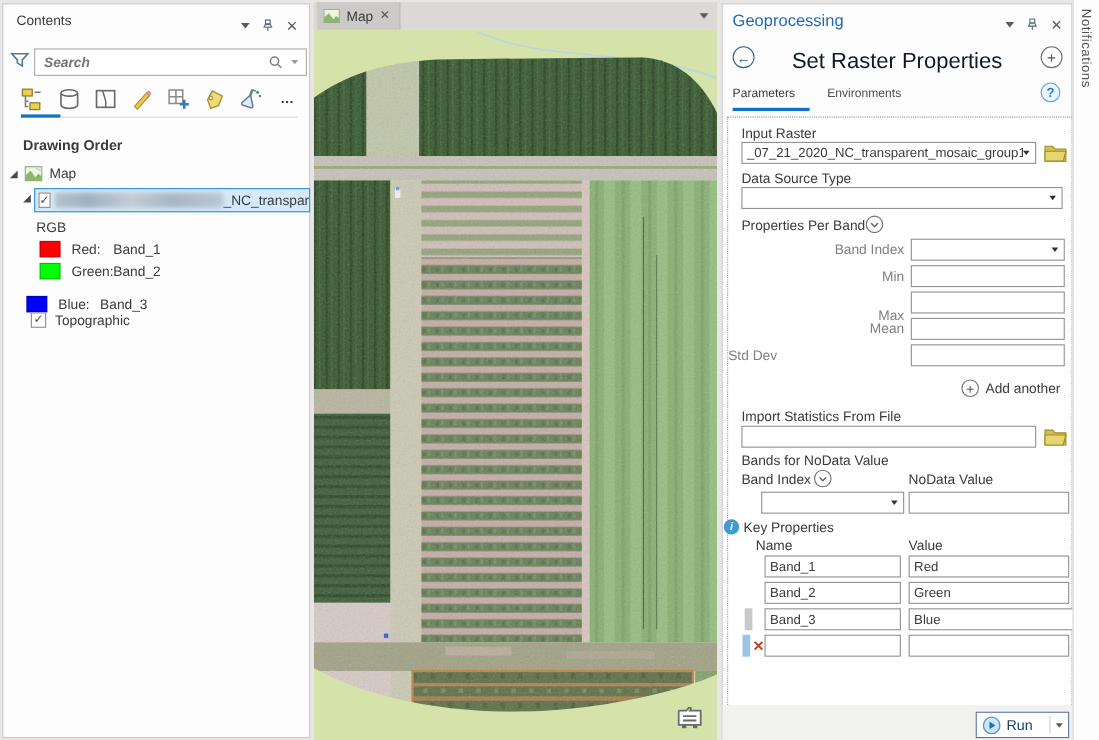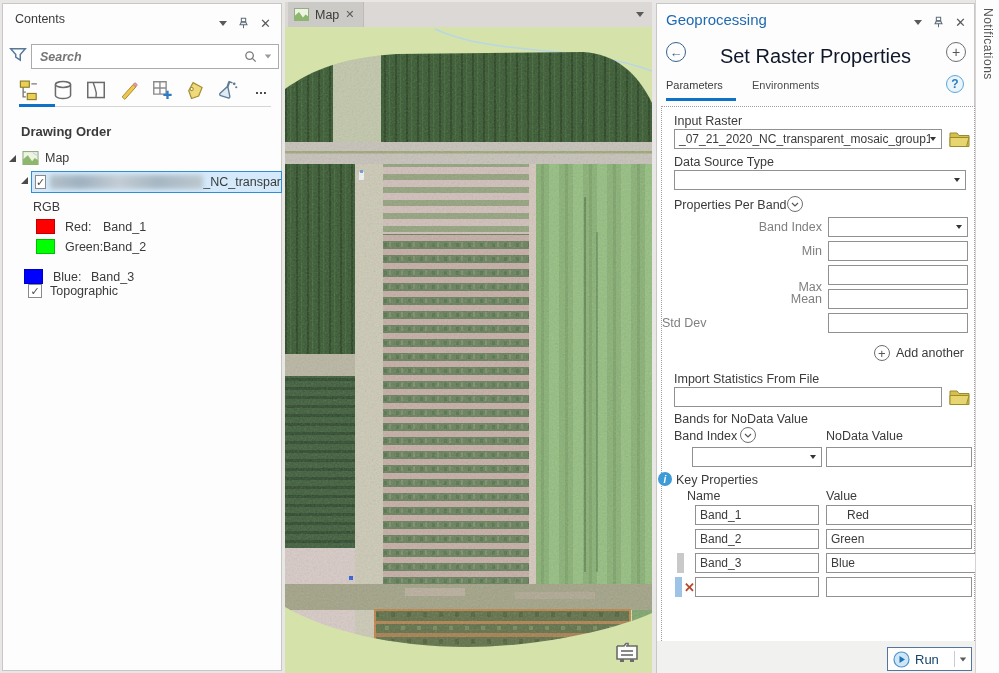--- a/index.html
+++ b/index.html
@@ -390,21 +390,21 @@
         <span class="ccaret"></span>
     </div>
     <div class="tinput" style="left:164px;top:340px;width:146px;"><input style=""></div>
 
     <span class="info-circle abs" style="left:-4px;top:365px;">i</span>
     <div class="field-label" style="left:14px;top:366px;">Key Properties</div>
     <div class="field-label" style="left:25px;top:382px;">Name</div>
     <div class="field-label" style="left:164px;top:382px;">Value</div>
 
     <div class="tinput" style="left:33px;top:398px;width:124px;"><input value="Band_1" style=""></div>
-    <div class="tinput" style="left:164px;top:398px;width:146px;padding-left:16px;"><input value="Red" style=""></div>
+    <div class="tinput" style="left:164px;top:398px;width:146px;"><input value="Red" style=""></div>
 
     <div class="tinput" style="left:33px;top:422px;width:124px;"><input value="Band_2" style=""></div>
     <div class="tinput" style="left:164px;top:422px;width:146px;"><input value="Green" style=""></div>
 
     <div class="rowbar" style="left:15px;top:446px;background:#c9c9c9;"></div>
     <div class="tinput" style="left:33px;top:446px;width:124px;"><input value="Band_3" style=""></div>
     <div class="tinput" style="left:164px;top:446px;width:157px;"><input value="Blue" style=""></div>
 
     <div class="rowbar" style="left:13px;top:470px;background:#9dc3e6;"></div>
     <span class="red-x" style="left:22px;top:474px;">✕</span>

